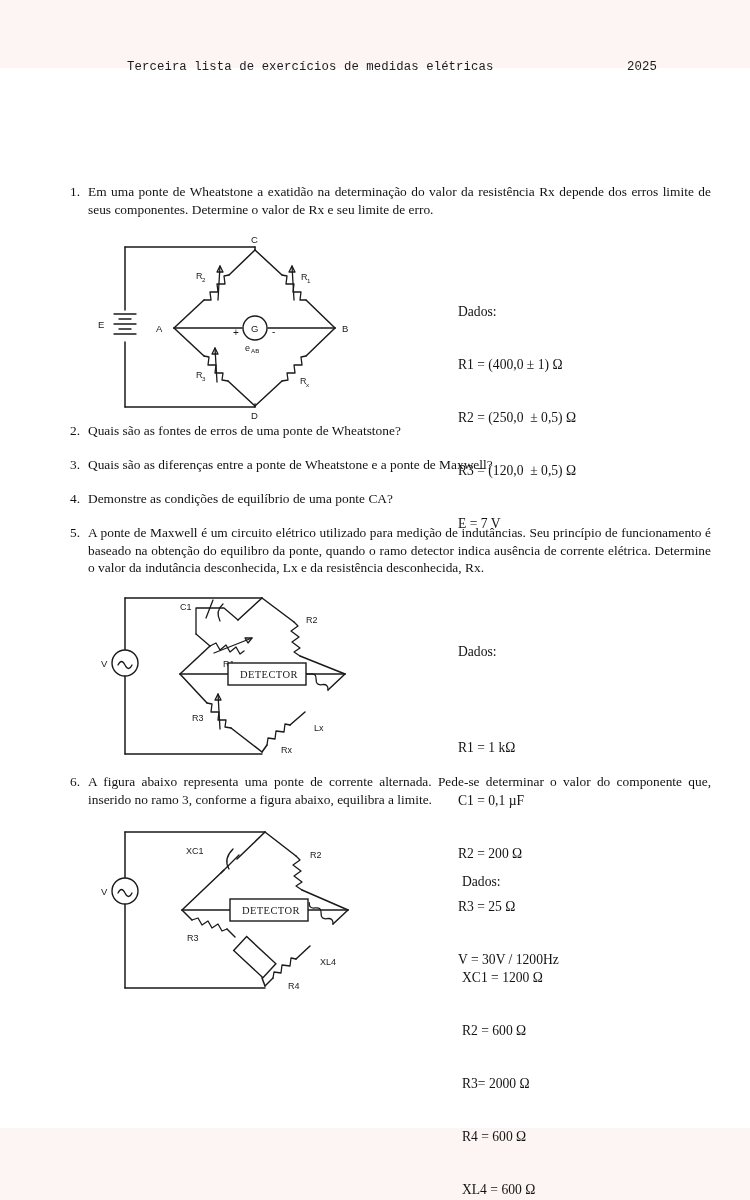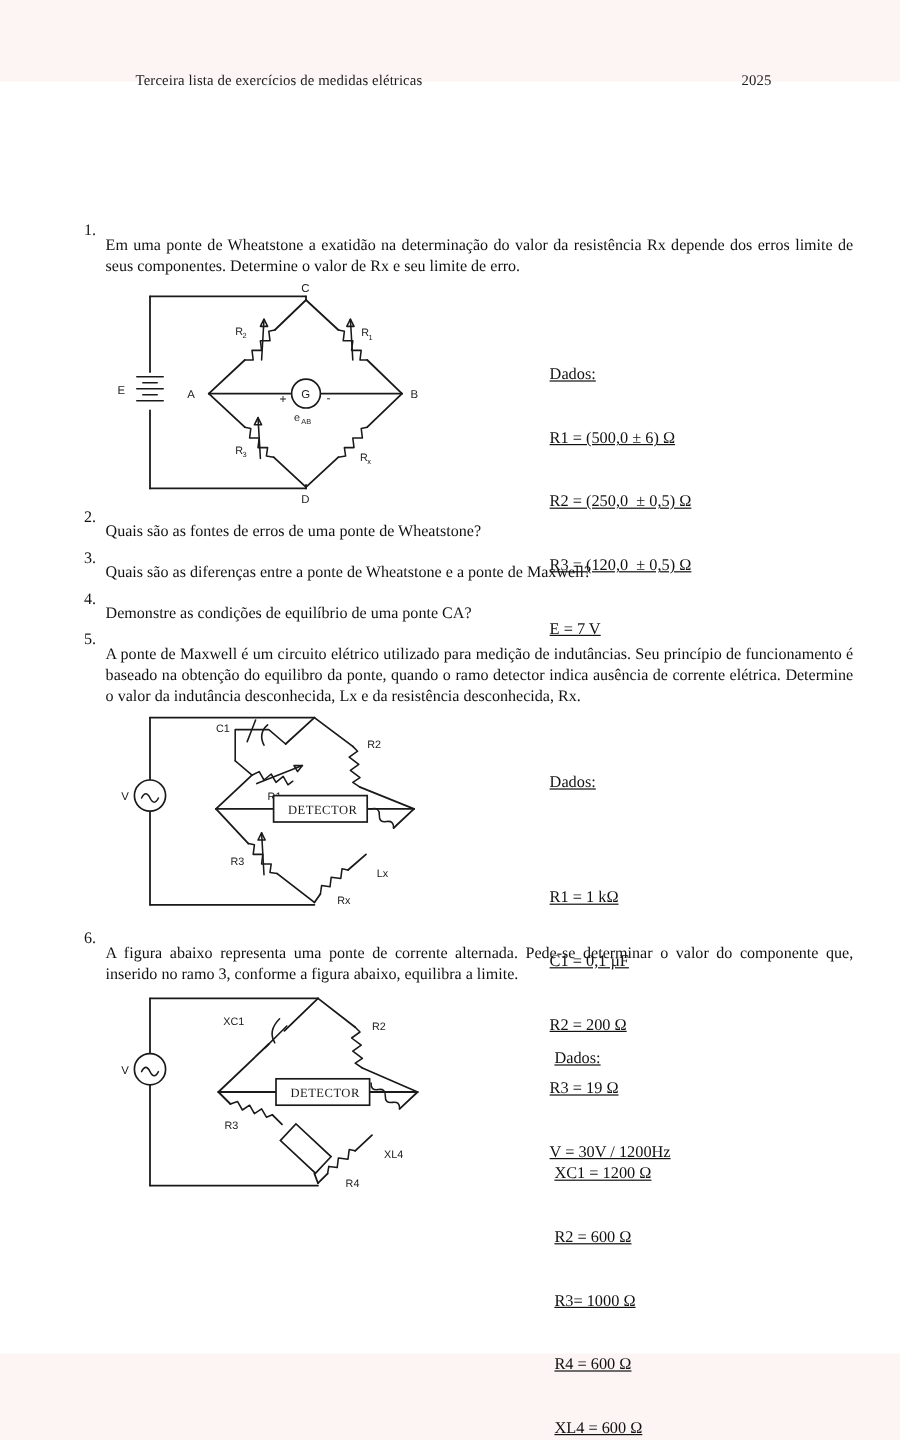--- a/index.html
+++ b/index.html
@@ -16,27 +16,27 @@
   .page {
     position: absolute;
     left: 0;
     top: 68px;
     width: 750px;
     height: 1060px;
     background: #ffffff;
   }
   .doc-header {
     position: absolute;
-    left: 113px;
+    left: 127px;
     top: 60px;
     width: 530px;
     display: flex;
     justify-content: space-between;
     align-items: baseline;
-    font-family: Liberation Serif, serif;
+    font-family: Liberation Mono, monospace;
     font-size: 12.3px;
     color: #1b1b1b;
     letter-spacing: 0.1px;
   }
   .content {
     position: absolute;
     left: 0;
     top: 0;
     width: 750px;
   }
@@ -51,30 +51,29 @@
     width: 22px;
     flex: 0 0 22px;
     text-align: right;
     padding-right: 8px;
     box-sizing: border-box;
   }
   .item .body {
     flex: 1 1 auto;
     text-align: justify;
     text-justify: inter-word;
-    margin-top: 12px;
   }
   .dados {
     position: absolute;
     font-size: 13.6px;
     line-height: 1.30;
     color: #121212;
     white-space: pre;
   }
-  .dados .lbl { display: block; text-decoration: underline; }
+  .dados .lbl { display: block; }
   .dados .gap { display: block; height: 7px; }
   .fig {
     position: absolute;
   }
   svg { display: block; }
   .wire {
     fill: none;
     stroke: #1a1a1a;
     stroke-width: 1.5;
     stroke-linecap: round;
@@ -204,21 +203,21 @@
 
       <text class="lbl-node" x="159" y="11">C</text>
       <text class="lbl-node" x="64" y="100">A</text>
       <text class="lbl-node" x="250" y="100">B</text>
       <text class="lbl-node" x="159" y="187">D</text>
     </svg>
   </div>
 
   <div class="dados" style="left:458px; top:268px;">
     <span class="lbl">Dados:</span>
-    <span class="lbl">R1 = (500,0 ± 6) Ω</span>
+    <span class="lbl">R1 = (400,0 ± 1) Ω</span>
     <span class="lbl">R2 = (250,0  ± 0,5) Ω</span>
     <span class="lbl">R3 = (120,0  ± 0,5) Ω</span>
     <span class="lbl">E = 7 V</span>
   </div>
 
   <div class="item" style="left:66px; top:422px; width:645px;">
     <span class="num">2.</span>
     <span class="body">Quais são as fontes de erros de uma ponte de Wheatstone?</span>
   </div>
 
@@ -303,21 +302,21 @@
       <text class="lbl-det" x="148" y="88">DETECTOR</text>
     </svg>
   </div>
 
   <div class="dados" style="left:458px; top:608px;">
     <span class="lbl">Dados:</span>
     <span class="gap"></span>
     <span class="lbl">R1 = 1 kΩ</span>
     <span class="lbl">C1 = 0,1 µF</span>
     <span class="lbl">R2 = 200 Ω</span>
-    <span class="lbl">R3 = 19 Ω</span>
+    <span class="lbl">R3 = 25 Ω</span>
     <span class="lbl">V = 30V / 1200Hz</span>
   </div>
 
   <div class="item" style="left:66px; top:773px; width:645px;">
     <span class="num">6.</span>
     <span class="body">A figura abaixo representa uma ponte de corrente alternada. Pede-se determinar o valor do componente que, inserido no ramo 3, conforme a figura abaixo, equilibra a limite.</span>
   </div>
 
   <div class="fig" style="left:92px; top:826px;">
     <svg width="290" height="178" viewBox="0 0 290 178">
@@ -374,19 +373,19 @@
       <rect class="boxfill" x="138" y="73" width="78" height="22"></rect>
       <text class="lbl-det" x="150" y="88">DETECTOR</text>
     </svg>
   </div>
 
   <div class="dados" style="left:462px; top:838px;">
     <span class="lbl">Dados:</span>
     <span class="gap"></span>
     <span class="lbl">XC1 = 1200 Ω</span>
     <span class="lbl">R2 = 600 Ω</span>
-    <span class="lbl">R3= 1000 Ω</span>
+    <span class="lbl">R3= 2000 Ω</span>
     <span class="lbl">R4 = 600 Ω</span>
     <span class="lbl">XL4 = 600 Ω</span>
     
   </div>
 
 </div>
 
 </body></html>

